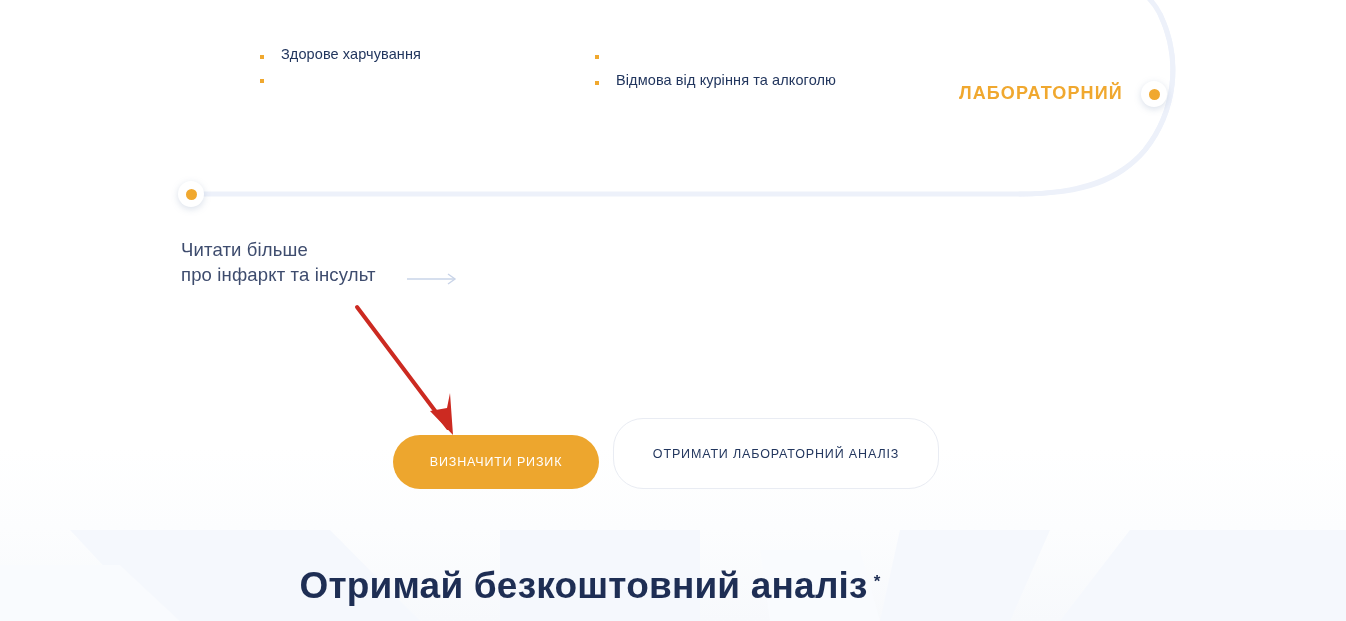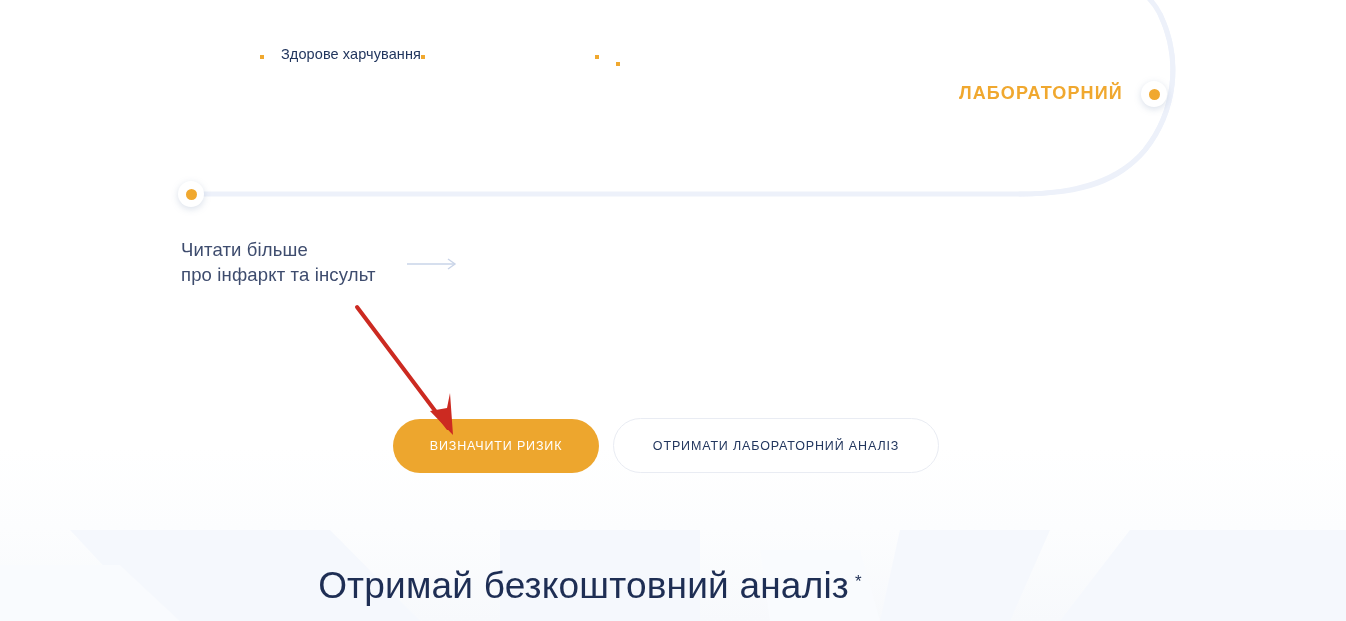--- a/index.html
+++ b/index.html
@@ -61,20 +61,21 @@
     border-radius: 50%;
     background: #F0A82F;
   }
   #dot-left  { left: 178px; top: 181px; }
   #dot-right { left: 1141px; top: 81px; }
 
   
   .list-col {
     position: absolute;
     display: flex;
+    flex-direction: column;
   }
   #list-left  { left: 260px; top: 46px; width: 300px; }
   #list-right { left: 595px; top: 46px; width: 300px; }
 
   .bullet-row {
     display: flex;
     align-items: flex-start;
     margin-bottom: 6px;
   }
   .bullet-mark {
@@ -101,21 +102,21 @@
     letter-spacing: 1.1px;
     color: #F0A82F;
     white-space: nowrap;
   }
 
   
   #read-more {
     position: absolute;
     left: 181px; top: 238px;
     display: flex;
-    align-items: center;
+    align-items: flex-end;
   }
   #read-more-text {
     font-size: 18.5px;
     line-height: 1.33;
     color: #3E4C6E;
     white-space: pre-line;
     letter-spacing: .15px;
   }
   #read-more-arrow {
     margin-left: 31px;
@@ -142,42 +143,42 @@
     align-items: center;
     justify-content: center;
     white-space: nowrap;
   }
   #btn-primary {
     width: 206px; height: 54px;
     background: #EDA62E;
     color: #ffffff;
   }
   #btn-secondary {
-    width: 326px; height: 55px;
+    width: 326px; height: 71px;
     background: #ffffff;
     color: #22365E;
     border: 1px solid #E9ECF3;
   }
 
   
   #annotation-arrow {
     position: absolute;
     left: 340px; top: 292px;
     width: 140px; height: 150px;
     pointer-events: none;
   }
 
   
   #bottom-heading {
     position: absolute;
     left: 0; top: 565px;
     width: 1180px;
     text-align: center;
     font-size: 37px;
-    font-weight: 400;
+    font-weight: 700;
     color: #1E2E54;
     letter-spacing: .2px;
     white-space: nowrap;
   }
   #bottom-heading sup {
     font-size: 17px;
     vertical-align: super;
     margin-left: 6px;
     position: relative;
     top: 2px;
@@ -233,20 +234,21 @@
       <span class="bullet-mark"></span>
     </div>
   </div>
 
   <div id="list-right" class="list-col">
     <div class="bullet-row">
       <span class="bullet-mark"></span>
     </div>
     <div class="bullet-row" style="margin-top:7px;">
       <span class="bullet-mark"></span>
+      <span class="bullet-text">Відмова від куріння та алкоголю</span>
     </div>
   </div>
 
   <div id="read-more">
     <div id="read-more-text">Читати більше
 про інфаркт та інсульт</div>
     <svg id="read-more-arrow" width="52" height="16" viewBox="0 0 52 16">
       <line x1="0" y1="8" x2="47" y2="8" stroke="#C9D4E8" stroke-width="1.4"></line>
       <polyline points="41,3 48,8 41,13" fill="none" stroke="#C9D4E8" stroke-width="1.4"></polyline>
     </svg>

